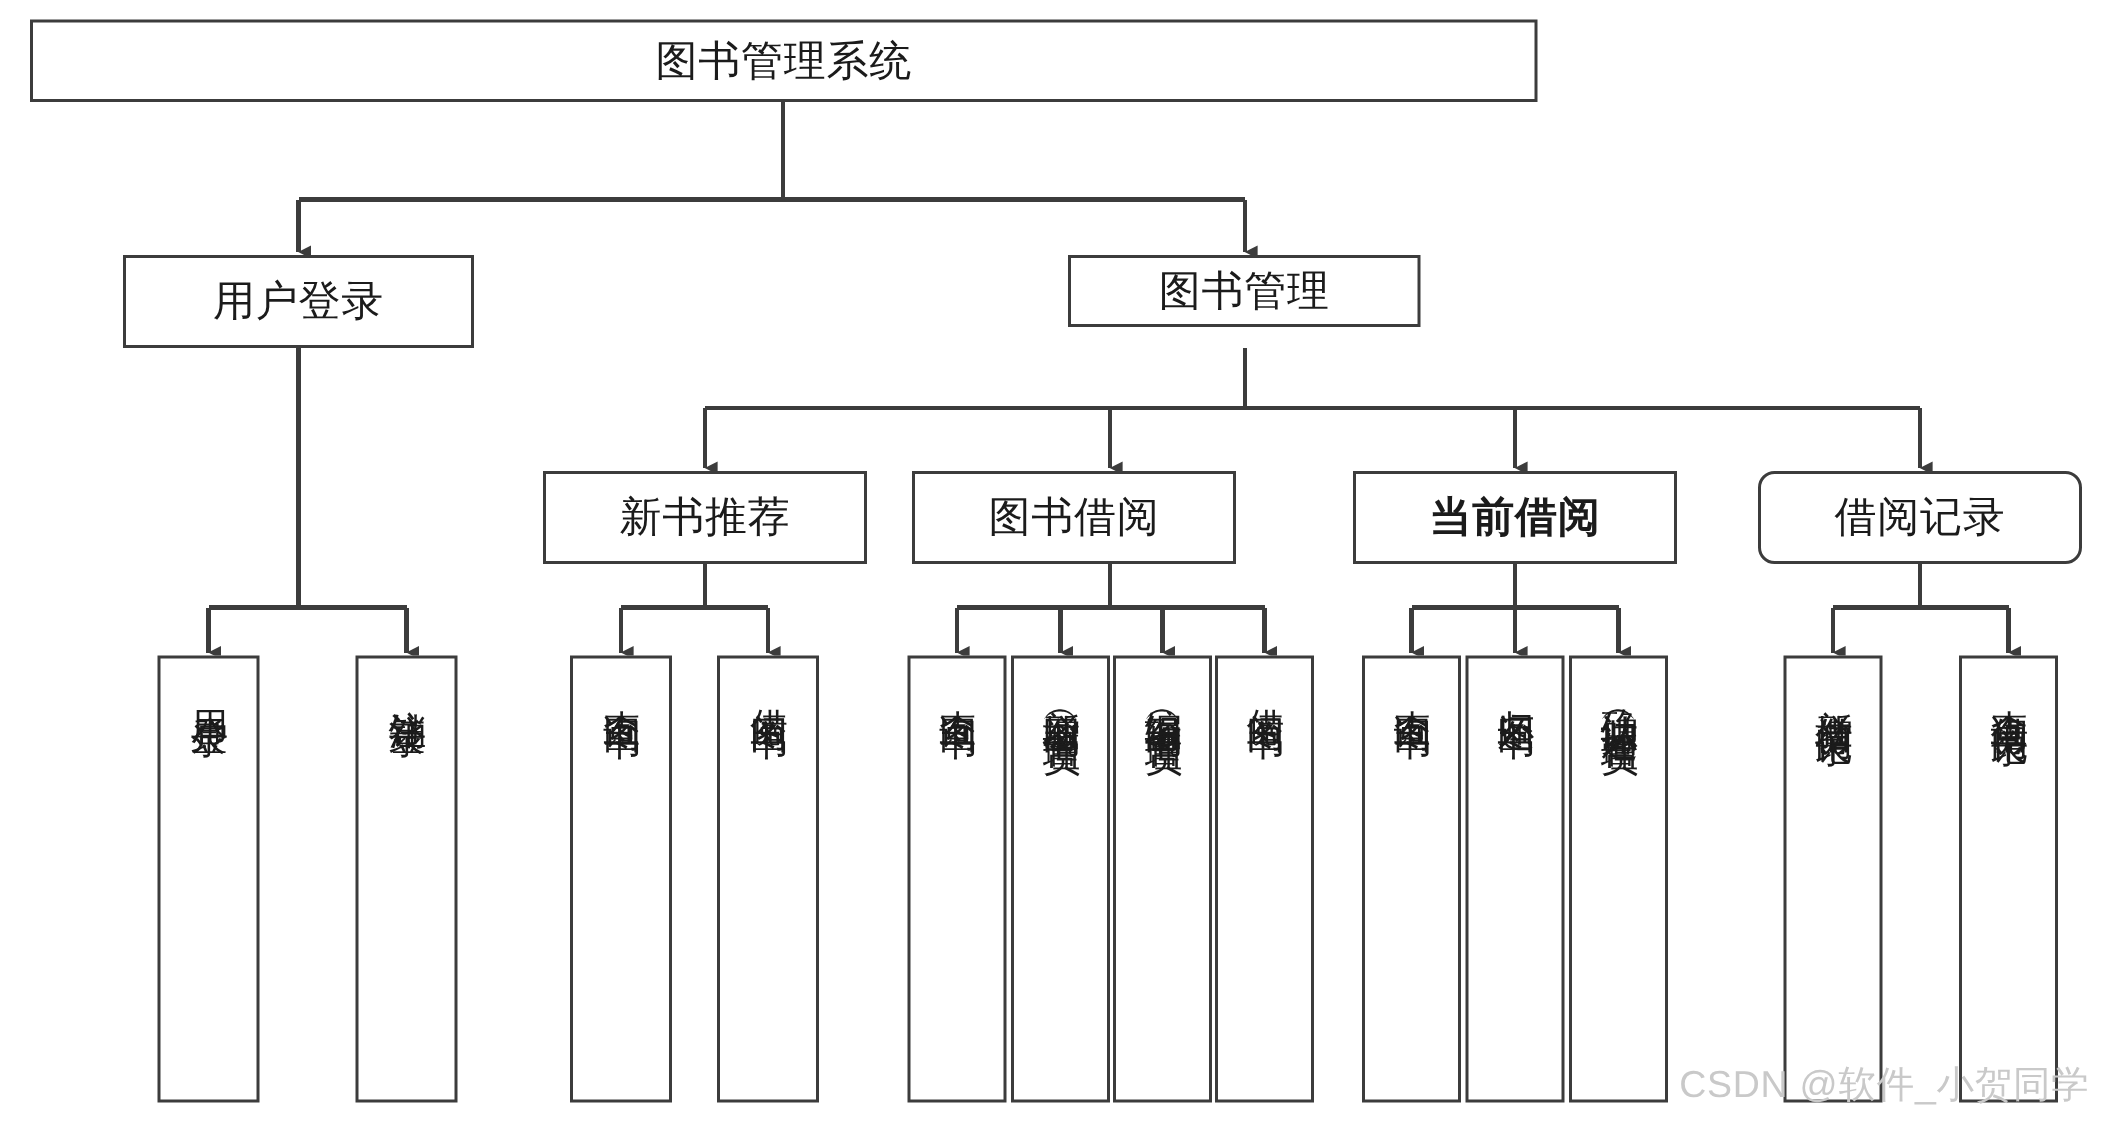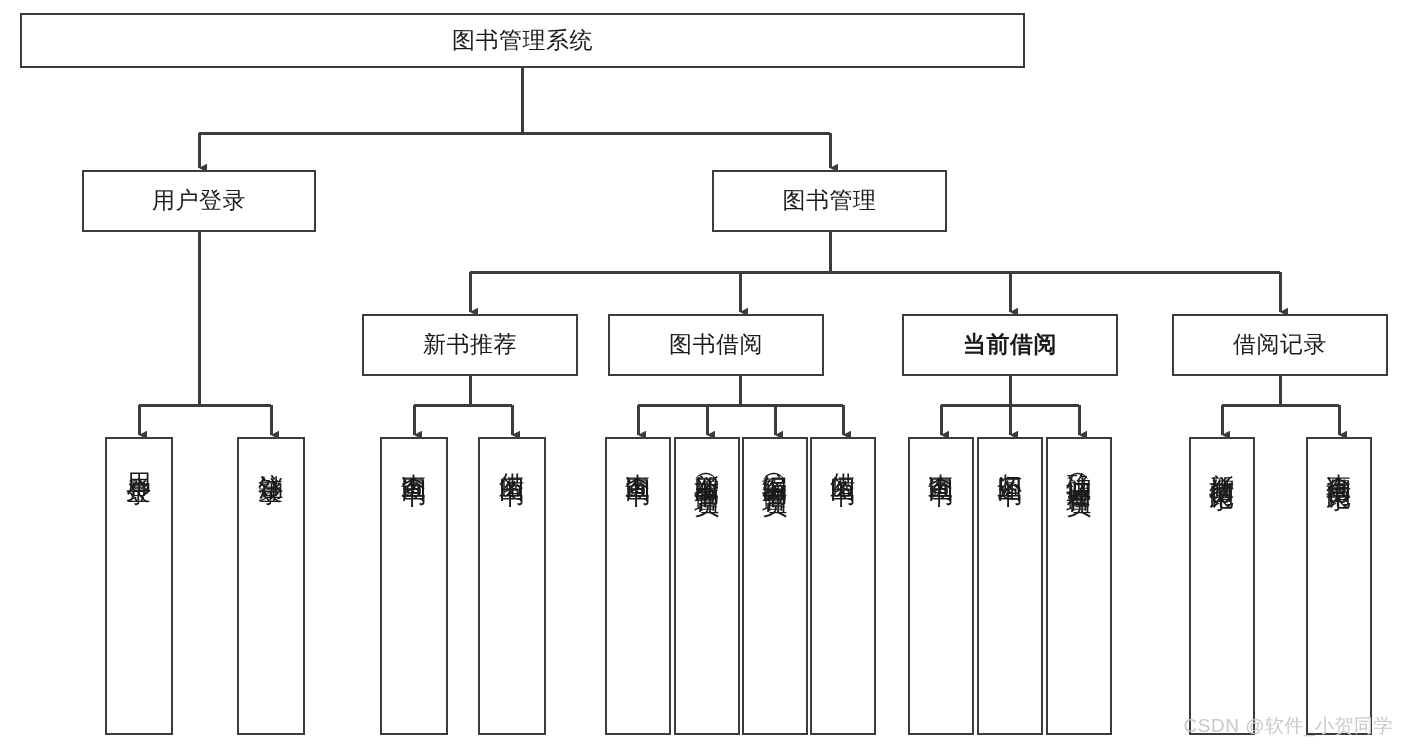--- a/index.html
+++ b/index.html
@@ -40,41 +40,41 @@
   }
   .node-label {
     color: #1b1b1b;
     font-family: "Liberation Sans", "DejaVu Sans", sans-serif;
     line-height: 1.18;
     letter-spacing: 0.5px;
     white-space: nowrap;
   }
   
   .node.horizontal .node-label {
-    font-size: 23px;
+    font-size: 28px;
     writing-mode: horizontal-tb;
   }
   
   .node.vertical {
     align-items: flex-start;
     justify-content: center;
     padding-top: 14px;
   }
   .node.vertical .node-label {
     font-size: 25px;
     writing-mode: vertical-rl;
     text-orientation: upright;
     line-height: 1.05;
     letter-spacing: 3px;
   }
   .watermark {
     position: absolute;
     right: 12px;
     bottom: 8px;
-    font-size: 19px;
+    font-size: 25px;
     color: #c9c9c9;
     font-family: "Liberation Sans", "DejaVu Sans", sans-serif;
     letter-spacing: 0.5px;
     user-select: none;
     white-space: nowrap;
   }
 </style>
 </head>
 <body>
 
@@ -130,34 +130,34 @@
     </g>
   </svg>
 
   <div class="node horizontal" style="left:20px; top:13px; width:1005px; height:55px;">
     <span class="node-label">图书管理系统</span>
   </div>
 
   <div class="node horizontal" style="left:82px; top:170px; width:234px; height:62px;">
     <span class="node-label">用户登录</span>
   </div>
-  <div class="node horizontal" style="left:712px; top:170px; width:235px; height:62px;">
+  <div class="node horizontal" style="left:712px; top:170px; width:235px; height:48px;">
     <span class="node-label">图书管理</span>
   </div>
 
   <div class="node horizontal" style="left:362px; top:314px; width:216px; height:62px;">
     <span class="node-label">新书推荐</span>
   </div>
   <div class="node horizontal" style="left:608px; top:314px; width:216px; height:62px;">
     <span class="node-label">图书借阅</span>
   </div>
   <div class="node horizontal" style="left:902px; top:314px; width:216px; height:62px;font-weight:bold;">
     <span class="node-label">当前借阅</span>
   </div>
-  <div class="node horizontal" style="left:1172px; top:314px; width:216px; height:62px;">
+  <div class="node horizontal" style="left:1172px; top:314px; width:216px; height:62px;border-radius:11px;">
     <span class="node-label">借阅记录</span>
   </div>
 
   <div class="node vertical" style="left:105px; top:437px; width:68px; height:298px;">
     <span class="node-label">用户登录</span>
   </div>
   <div class="node vertical" style="left:237px; top:437px; width:68px; height:298px;">
     <span class="node-label">注销登录</span>
   </div>
 

